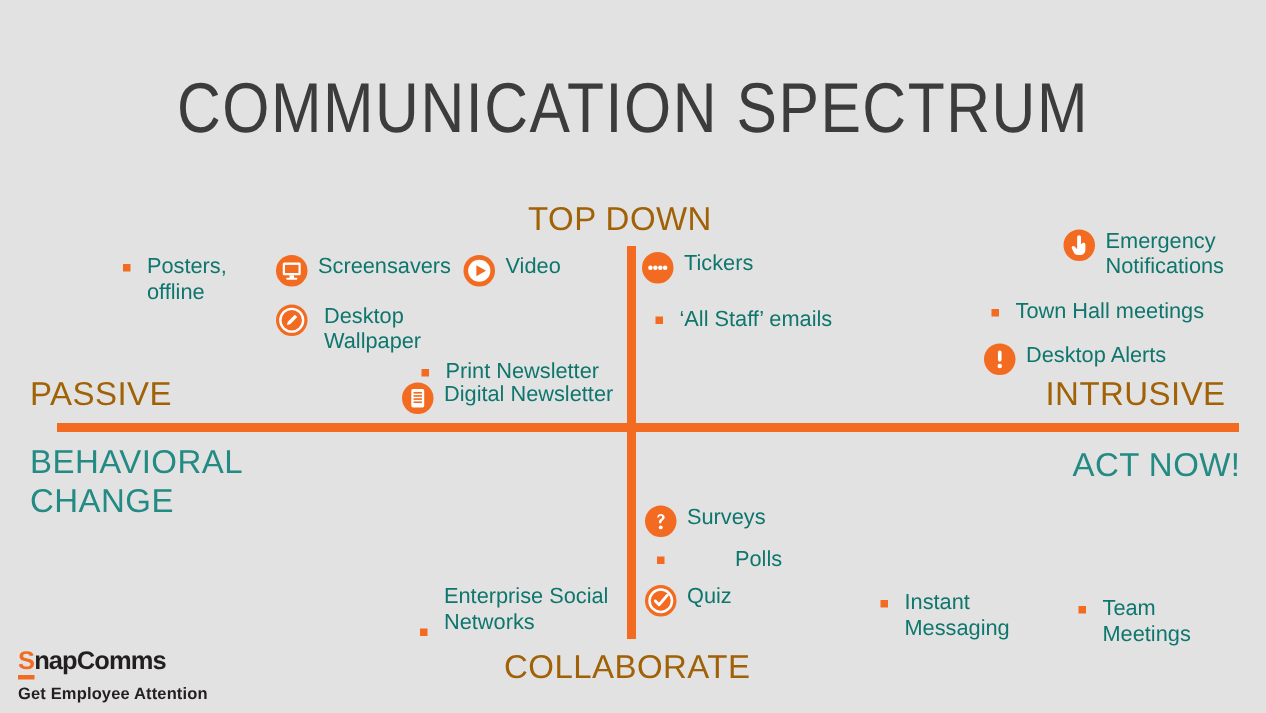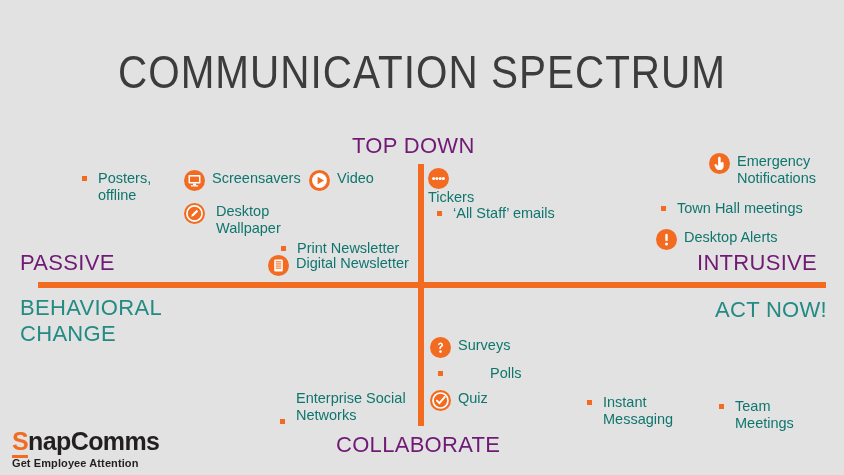--- a/index.html
+++ b/index.html
@@ -54,21 +54,21 @@
     top: 164px;
     width: 6px;
     height: 262px;
     background: #f26b21;
   }
 
   
   .pole {
     position: absolute;
     font-size: 22px;
-    color: #701a75;
+    color: #a16207;
     letter-spacing: 0.3px;
     white-space: nowrap;
   }
   .pole.teal { color: #238a84; }
 
   #label-top-down   { left: 352px; top: 133px; }
   #label-passive    { left: 20px;  top: 250px; }
   #label-intrusive  { left: 697px; top: 250px; }
   #label-collaborate{ left: 336px; top: 432px; text-align: center; }
   #label-behavioral { left: 20px;  top: 295px; line-height: 26px; width: 180px; white-space: normal; }
@@ -111,21 +111,21 @@
   }
   .ic svg { display: block; position: absolute; left: 0; top: 0; }
 
   
   #logo {
     position: absolute;
     left: 12px;
     top: 428px;
   }
   #logo .wordmark {
-    font-size: 25px;
+    font-size: 17px;
     font-weight: bold;
     color: #231f20;
     letter-spacing: -0.6px;
     line-height: 26px;
   }
   #logo .wordmark .s {
     color: #f26b21;
     border-bottom: 3px solid #f26b21;
     padding-bottom: 0px;
   }
@@ -205,21 +205,21 @@
         <rect x="6.2" y="4.4" width="8.6" height="12.2" rx="1.1" fill="#ffffff"></rect>
         <rect x="7.7" y="6.3" width="5.6" height="1.1" fill="#f26b21"></rect>
         <rect x="7.7" y="8.4" width="5.6" height="1.1" fill="#f26b21"></rect>
         <rect x="7.7" y="10.5" width="5.6" height="1.1" fill="#f26b21"></rect>
         <rect x="7.7" y="12.6" width="5.6" height="1.1" fill="#f26b21"></rect>
       </svg>
     </span>
     <span class="txt">Digital Newsletter</span>
   </div>
 
-  <div class="item" style="left:428px; top:168px;flex-direction:column;">
+  <div class="item" style="left:428px; top:168px;">
     <span class="ic">
       <svg width="21" height="21" viewBox="0 0 21 21">
         <circle cx="5.6" cy="10.5" r="1.5" fill="#ffffff"></circle>
         <circle cx="8.9" cy="10.5" r="1.5" fill="#ffffff"></circle>
         <circle cx="12.2" cy="10.5" r="1.5" fill="#ffffff"></circle>
         <circle cx="15.4" cy="10.5" r="1.5" fill="#ffffff"></circle>
       </svg>
     </span>
     <span class="txt">Tickers</span>
   </div>

